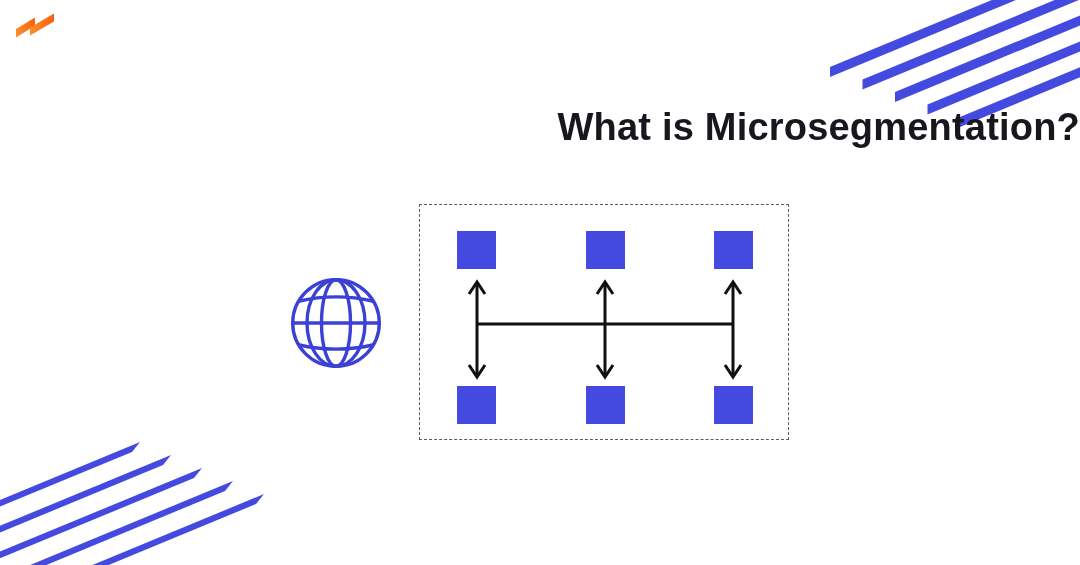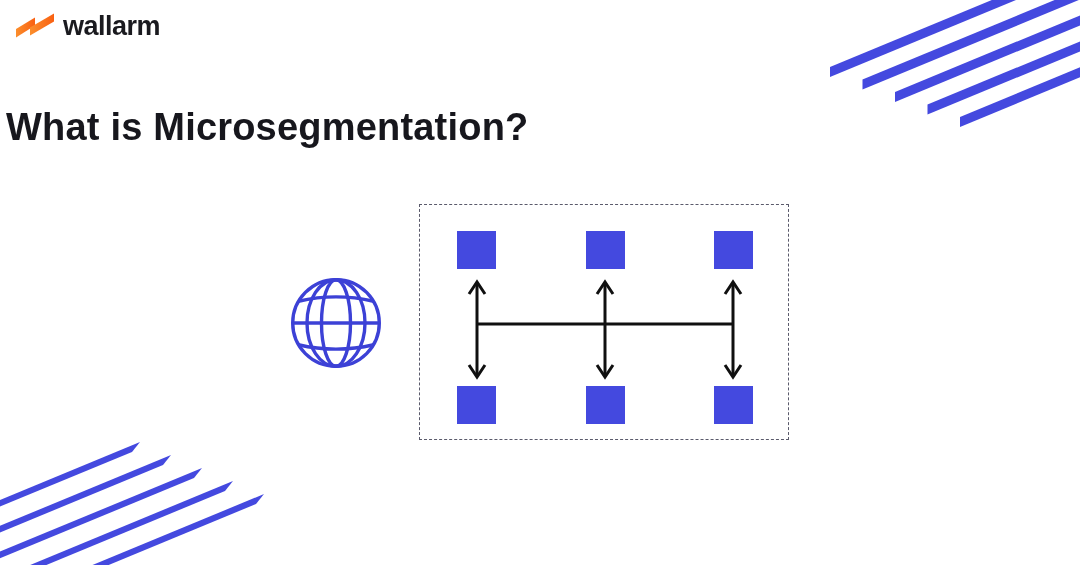--- a/index.html
+++ b/index.html
@@ -22,21 +22,21 @@
   .logo-row{
     position:absolute;left:14px;top:10px;height:34px;
     display:flex;align-items:center;gap:7px;
   }
   .brand-name{
     font-size:27px;font-weight:600;color:var(--brand-text);
     letter-spacing:-0.5px;line-height:1;padding-bottom:2px;
   }
   .page-title{
     position:absolute;left:0;top:106px;width:100%;
-    text-align:left;
+    text-align:right;
     font-size:38px;font-weight:800;color:var(--title-text);
     letter-spacing:0.2px;
     padding-left:6px;
   }
   .stripes{position:absolute;display:block;}
   .stripes.tr{top:0;right:0;}
   .stripes.bl{bottom:0;left:0;}
   .stripes polygon{fill:var(--accent-blue);}
   .globe{position:absolute;left:290px;top:277px;}
   .globe *{stroke:var(--globe-blue);stroke-width:3.4;fill:none;}
@@ -63,21 +63,20 @@
   <svg width="42" height="30" viewBox="0 0 42 30">
     <defs>
       <linearGradient id="lg" x1="0" y1="0" x2="1" y2="0">
         <stop offset="0" stop-color="#FB8E2C"></stop>
         <stop offset="1" stop-color="#F96012"></stop>
       </linearGradient>
     </defs>
     <polygon points="2,17 21,5.5 21,13.5 2,25.5" fill="url(#lg)"></polygon>
     <polygon points="16,15.5 40,1.5 40,9.5 16,23.5" fill="url(#lg)"></polygon>
   </svg>
-  <span class="brand-name">wallarm</span>
 </div>
 
 <svg class="stripes tr" width="270" height="150" viewBox="0 0 270 150">
   <polygon points="20,77 20,67 270,-36.5 270,-26.5"></polygon>
   <polygon points="52.5,89.5 52.5,79.5 270,-10.5 270,-0.5"></polygon>
   <polygon points="85,102 85,92 270,15.4 270,25.4"></polygon>
   <polygon points="117.5,114.5 117.5,104.5 270,41.4 270,51.4"></polygon>
   <polygon points="150,127 150,117 270,67.3 270,77.3"></polygon>
 </svg>
 

